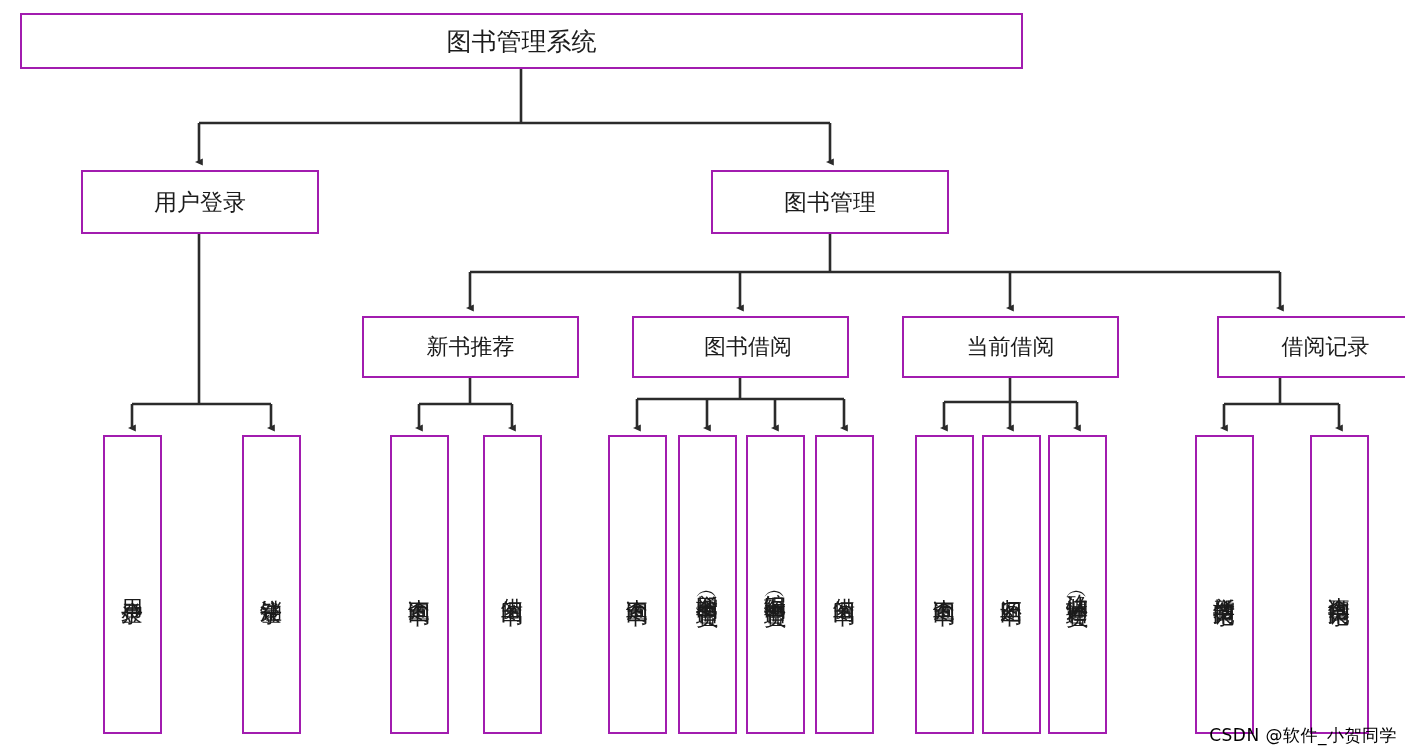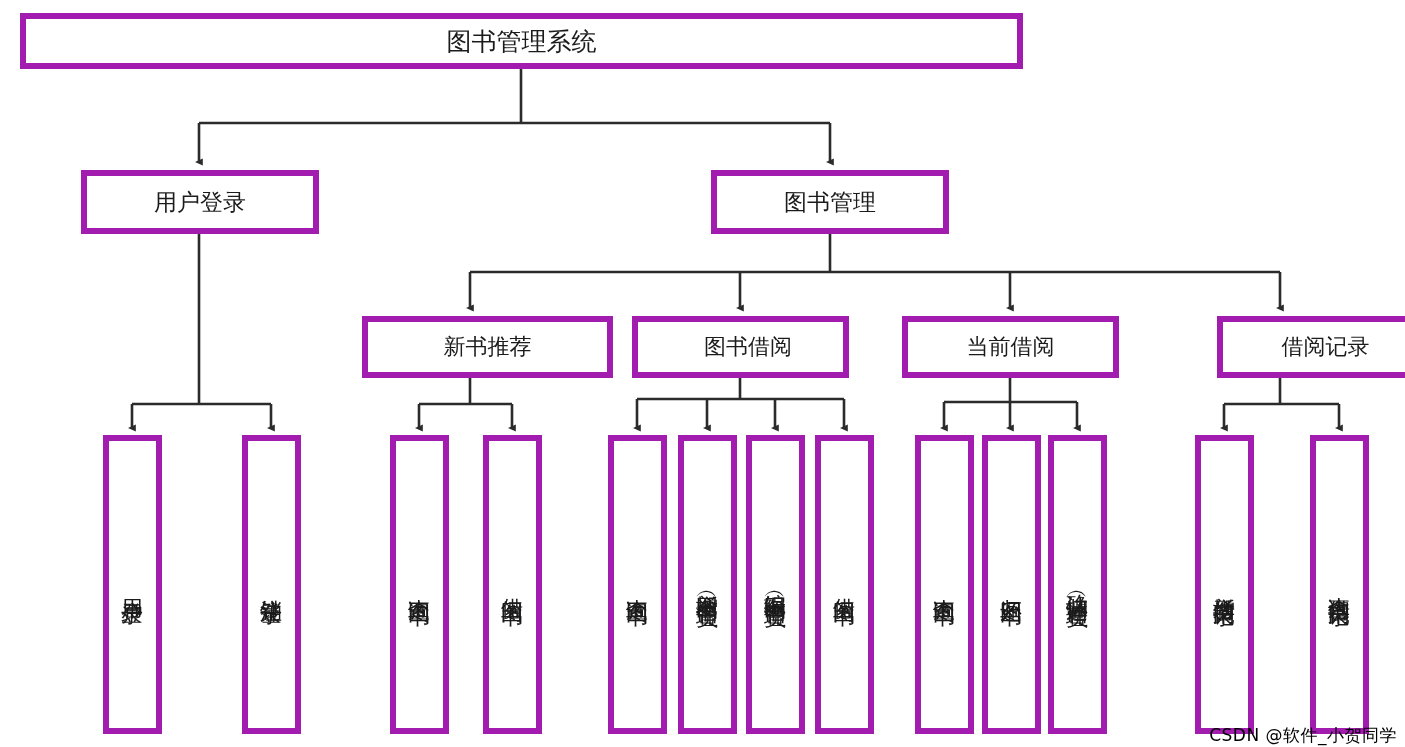--- a/index.html
+++ b/index.html
@@ -24,21 +24,21 @@
     left: 0;
     top: 0;
     width: 1405px;
     height: 747px;
     pointer-events: none;
   }
   .node {
     position: absolute;
     box-sizing: border-box;
     background: #ffffff;
-    border: 6px solid #a21caf;
+    border: 2px solid #a21caf;
     display: flex;
     align-items: center;
     justify-content: center;
     color: #1b1b1b;
   }
   .node.horiz .label {
     writing-mode: horizontal-tb;
     white-space: nowrap;
     line-height: 1;
   }
@@ -129,21 +129,21 @@
     <span class="label">图书管理系统</span>
   </div>
 
   <div class="node horiz n-l2" style="left:81px; top:170px; width:238px; height:64px;">
     <span class="label">用户登录</span>
   </div>
   <div class="node horiz n-l2" style="left:711px; top:170px; width:238px; height:64px;">
     <span class="label">图书管理</span>
   </div>
 
-  <div class="node horiz n-l3" style="left:362px; top:316px; width:251px; height:62px;">
+  <div class="node horiz n-l3" style="left:362px; top:316px; width:217px; height:62px;">
     <span class="label">新书推荐</span>
   </div>
   <div class="node horiz n-l3" style="left:632px; top:316px; width:217px; height:62px;padding-left:15px;">
     <span class="label">图书借阅</span>
   </div>
   <div class="node horiz n-l3" style="left:902px; top:316px; width:217px; height:62px;justify-content:center;">
     <span class="label">当前借阅</span>
   </div>
   <div class="node horiz n-l3" style="left:1172px; top:316px; width:217px; height:62px;margin-left:45px;">
     <span class="label">借阅记录</span>

